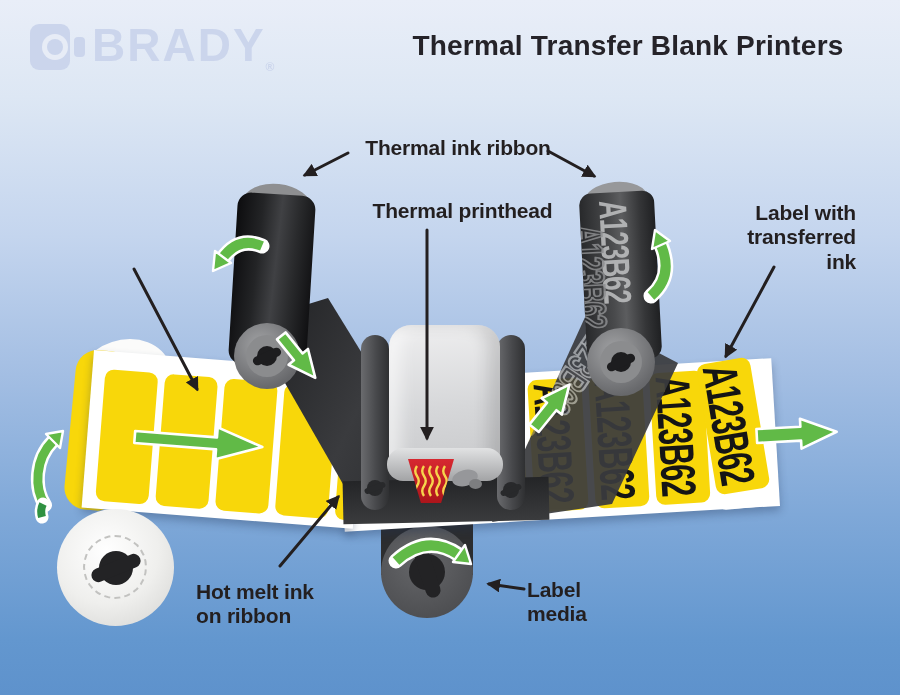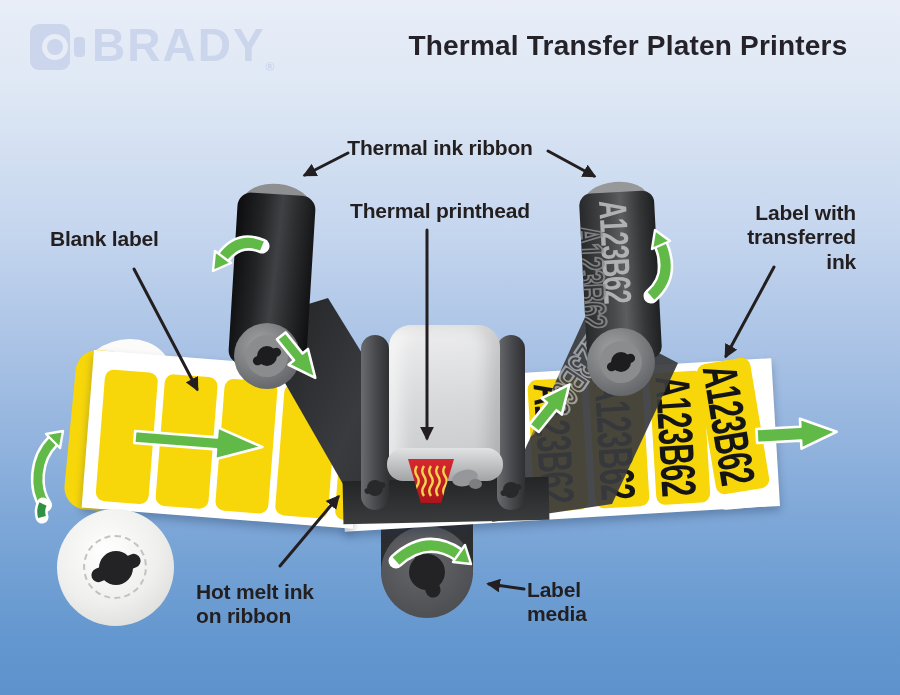--- a/index.html
+++ b/index.html
@@ -14,22 +14,22 @@
   .brand-text{left:92px;top:18px;font-size:46px;font-weight:700;letter-spacing:2px;color:#cbd5ec;}
   .brand-reg{display:inline-block;font-size:12px;transform:translateY(10px);letter-spacing:0;}
   .logo-main{left:30px;top:24px;width:40px;height:46px;background:#cbd5ec;border-radius:9px;}
   .logo-tab{left:74px;top:37px;width:11px;height:20px;background:#cbd5ec;border-radius:4px;}
   .logo-ring-cut{left:42px;top:34px;width:26px;height:26px;background:#e7ecf6;border-radius:50%;}
   .logo-ring-dot{left:47px;top:39px;width:16px;height:16px;background:#cbd5ec;border-radius:50%;}
   .page-title{left:368px;top:30px;width:520px;text-align:center;font-size:28px;font-weight:700;color:#252329;letter-spacing:.2px;}
 
   
   .co{position:absolute;font-weight:700;font-size:21px;color:#231f20;line-height:1.16;letter-spacing:-.2px;}
-  .co-ink-ribbon{left:339px;top:136px;width:202px;text-align:center;}
-  .co-printhead{left:350px;top:199px;width:205px;}
+  .co-ink-ribbon{left:357px;top:136px;width:202px;text-align:center;}
+  .co-printhead{left:360px;top:199px;width:205px;text-align:center;}
   .co-blank{left:50px;top:227px;}
   .co-transferred{left:700px;top:201px;width:156px;text-align:right;}
   .co-hotmelt{left:196px;top:580px;}
   .co-platen{left:527px;top:578px;}
 
   
   .platen-rect{left:381px;top:513px;width:92px;height:62px;background:#2c2d2f;}
   .platen-circle{left:381px;top:526px;width:92px;height:92px;border-radius:50%;
     background:radial-gradient(circle at 44% 38%,#66676a,#525356 62%,#46474a);}
   .hub-c{background:#232325;border-radius:50%;}
@@ -97,21 +97,21 @@
 </head>
 <body>
 
 <div id="stage">
 
   <div class="abs logo-main"></div>
   <div class="abs logo-ring-cut"></div>
   <div class="abs logo-ring-dot"></div>
   <div class="abs logo-tab"></div>
   <div class="abs brand-text"><span>BRADY</span><span class="brand-reg">®</span></div>
-  <div class="abs page-title">Thermal Transfer Platen Printers</div>
+  <div class="abs page-title">Thermal Transfer Blank Printers</div>
 
   <div class="abs platen-rect"></div>
   <div class="abs platen-circle"></div>
   <div class="abs hub-c" style="left:409px;top:554px;width:36px;height:36px;"></div>
   <div class="abs hub-b" style="left:400px;top:564px;width:54px;height:15px;transform:rotate(72deg);"></div>
 
   <div class="abs web" style="left:336px;top:384px;width:446px;height:150px;transform:rotate(-3.4deg);">
     <div class="liner" style="width:436px;height:148px;"></div>
     <div class="lbl" style="left:8px;top:8px;width:54px;height:132px;"></div>
     <div class="lbl" style="left:69px;top:8px;width:54px;height:132px;"></div>
@@ -251,21 +251,20 @@
         <path d="M42 517 Q40 510 43 504" stroke="#ffffff" stroke-width="13" fill="none" stroke-linecap="round"></path>
         <path d="M42 517 Q40 510 43 504" stroke="#2f9141" stroke-width="8" fill="none" stroke-linecap="butt"></path>
         <polygon points="63,431 60,448 46,434" fill="#61ba47" stroke="#ffffff" stroke-width="2.4" stroke-linejoin="round"></polygon>
       </g>
     </g>
   </svg>
 
   <div class="co co-ink-ribbon">Thermal ink ribbon</div>
   <div class="co co-printhead">Thermal printhead</div>
   <div class="co co-blank">
-    <div>Blank label</div>
   </div>
   <div class="co co-hotmelt">
     <div>Hot melt ink</div>
     <div>on ribbon</div>
   </div>
   <div class="co co-transferred">
     <div>Label with</div>
     <div>transferred</div>
     <div>ink</div>
   </div>

